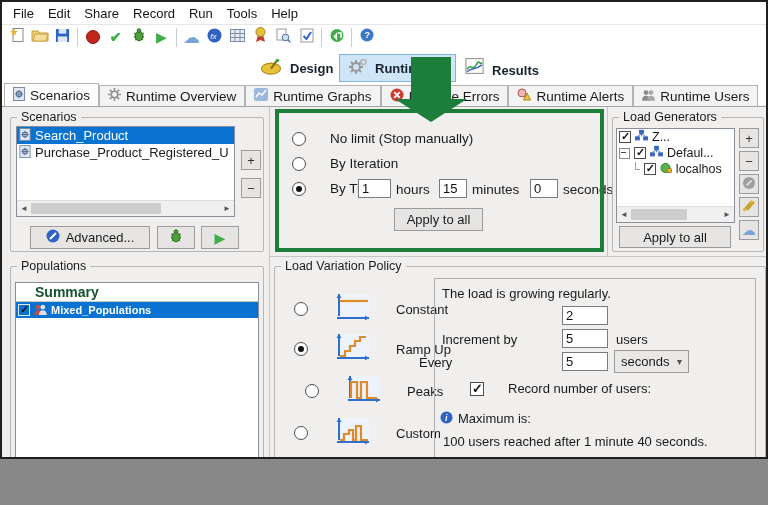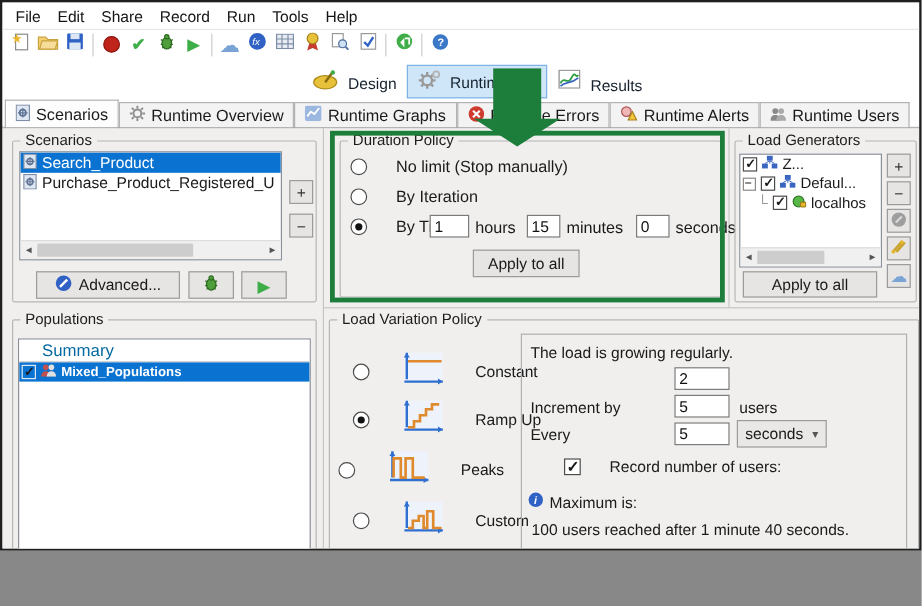--- a/index.html
+++ b/index.html
@@ -9,21 +9,21 @@
   .topstrip{position:absolute;left:0;top:0;width:764px;height:103px;background:#fff;}
   .menubar{position:absolute;left:0;top:0;width:764px;height:22px;border-bottom:1px solid #e6e6e6;display:flex;align-items:center;padding-left:4px;}
   .menu-item{padding:2px 7px;font-size:13px;color:#151515;}
   .toolbar{position:absolute;left:0;top:23px;width:764px;height:24px;display:flex;align-items:center;padding-left:3px;}
   .tbtn{width:23px;height:22px;display:inline-flex;align-items:center;justify-content:center;}
   .tsep{width:1px;height:19px;background:#ccc;margin:0 3px;}
   .glyph-green{color:#3fae49;font-weight:bold;font-size:14px;}
   .play-glyph{color:#3fae49;font-size:14px;line-height:1;}
   .cloud-glyph{color:#7aa3d6;font-size:17px;line-height:1;}
   .rec-dot{width:12px;height:12px;border-radius:50%;background:#c0251c;border:1px solid #8c120c;}
-  .maintab-label{font-size:13px;font-weight:normal;color:#16222e;}
+  .maintab-label{font-size:13px;font-weight:bold;color:#16222e;}
   .runtime-box{position:absolute;left:337px;top:52px;width:117px;height:28px;background:#cfe5f8;border:1px solid #7fb2e5;display:flex;align-items:center;gap:7px;padding-left:8px;box-sizing:border-box;}
   .subtabs{position:absolute;left:2px;top:84px;display:flex;align-items:flex-end;height:21px;}
   .subtab{display:flex;align-items:center;gap:5px;padding:2px 8px 3px 8px;font-size:13.5px;color:#1a1a1a;border:1px solid #b3b3b3;border-bottom:none;background:#f3f3f3;height:16px;}
   .subtab.sel{background:#fdfdfd;height:18px;font-weight:normal;}
   .tabline{position:absolute;left:0;top:104px;width:764px;height:1px;background:#a5a5a5;}
   .content{position:absolute;left:0;top:105px;width:764px;height:396px;background:#f0efee;}
   .vline1{position:absolute;left:267px;top:105px;width:1px;height:396px;background:#c6c6c6;}
   .vline2{position:absolute;left:605px;top:105px;width:1px;height:149px;background:#c6c6c6;}
   .hline1{position:absolute;left:268px;top:254px;width:496px;height:1px;background:#c6c6c6;}
   .groupbox{position:absolute;border:1px solid #b6b6b6;border-radius:2px;}
@@ -45,21 +45,21 @@
   .flabel{position:absolute;font-size:13px;color:#1a1a1a;white-space:nowrap;}
   .input{position:absolute;background:#fff;border:1px solid #7b7b7b;font-size:13px;padding:0 3px;font-family:"Liberation Sans",sans-serif;box-sizing:border-box;color:#111;}
   .dropdown{position:absolute;background:#e9e8e7;border:1px solid #9b9b9b;font-size:13px;display:flex;align-items:center;justify-content:space-between;padding:0 6px;box-sizing:border-box;color:#1a1a1a;}
   .radiorow{position:absolute;display:flex;align-items:center;gap:24px;}
   .green-rect{position:absolute;left:273px;top:107px;width:329px;height:143px;border:4px solid #1d7d3a;box-sizing:border-box;z-index:5;pointer-events:none;}
   .arrow-shaft{position:absolute;left:409px;top:55px;width:40px;height:43px;background:#1d7d3a;z-index:6;}
   .arrow-head{position:absolute;left:393px;top:97px;width:0;height:0;border-left:36px solid transparent;border-right:36px solid transparent;border-top:23px solid #1d7d3a;z-index:6;}
   .expander{width:9px;height:9px;border:1px solid #8a8a8a;background:#fff;position:relative;flex:none;}
   .expander::after{content:"";position:absolute;left:1px;top:3px;width:5px;height:1px;background:#444;}
   .treedot{color:#9a9a9a;}
-  .summary-hdr{font-size:14px;color:#0369a1;padding:1px 19px;border-bottom:1px solid #c9c9c9;background:#fff;}
+  .summary-hdr{font-size:14px;color:#14532d;padding:1px 19px;border-bottom:1px solid #c9c9c9;background:#fff;font-weight:bold;}
   .poprow{display:flex;align-items:center;gap:4px;height:16px;padding-left:2px;background:#0a72d0;color:#fff;font-size:11px;font-weight:bold;}
 </style>
 </head>
 <body>
 
 <div class="win">
 
   <div class="topstrip"></div>
 
   <div class="menubar">
@@ -284,23 +284,20 @@
     <span><svg width="14" height="14" viewBox="0 0 14 14">
           <ellipse cx="7" cy="8" rx="4" ry="4.8" fill="#4f9e3c" stroke="#2f6b22"></ellipse>
           <circle cx="7" cy="2.6" r="1.8" fill="#4f9e3c" stroke="#2f6b22"></circle>
           <path d="M2 5l2 1M2 9h2M3 12l2-1M12 5l-2 1M12 9h-2M11 12l-2-1" stroke="#2f6b22"></path>
         </svg></span>
   </div>
   <div class="btn" style="left:199px;top:224px;width:38px;height:23px;">
     <span class="play-glyph">▶</span>
   </div>
 
-  <div class="groupbox" style="left:281px;top:115px;width:316px;height:129px;">
-    <span class="legend">Duration Policy</span>
-  </div>
   <div class="radiorow" style="left:290px;top:129px;">
     <span class="radio"></span>
     <span class="flabel" style="position:static;font-size:13.5px;">No limit (Stop manually)</span>
   </div>
   <div class="radiorow" style="left:290px;top:154px;">
     <span class="radio"></span>
     <span class="flabel" style="position:static;font-size:13.5px;">By Iteration</span>
   </div>
   <div class="radiorow" style="left:290px;top:179px;">
     <span class="radio on"></span>
@@ -425,21 +422,21 @@
     <span class="radio on"></span>
     <span><svg width="40" height="30" viewBox="0 0 40 30">
           <rect x="5" y="2" width="32" height="24" fill="#eef3fb"></rect>
           <path d="M7 2v22M5 26h32" stroke="#2e6fd0" stroke-width="2"></path>
           <path d="M7 2l-2.5 4h5zM37 26l-4-2.5v5z" fill="#2e6fd0"></path>
           <path d="M8 24h5v-5h5v-5h5v-5h5v-4h6" stroke="#e08a2e" stroke-width="2.2" fill="none"></path>
         </svg></span>
     <span class="flabel" style="position:static;">Ramp Up</span>
   </div>
 
-  <div class="radiorow" style="left:280px;top:372px;align-items:center;">
+  <div class="radiorow" style="left:303px;top:372px;align-items:center;">
     <span class="radio"></span>
     <span><svg width="40" height="30" viewBox="0 0 40 30">
           <rect x="5" y="2" width="32" height="24" fill="#eef3fb"></rect>
           <path d="M7 2v22M5 26h32" stroke="#2e6fd0" stroke-width="2"></path>
           <path d="M7 2l-2.5 4h5zM37 26l-4-2.5v5z" fill="#2e6fd0"></path>
           <path d="M8 24v-16h6v16h4v-16h6v16h10" stroke="#e08a2e" stroke-width="2.2" fill="none"></path>
         </svg></span>
     <span class="flabel" style="position:static;">Peaks</span>
   </div>
 
@@ -453,21 +450,21 @@
         </svg></span>
     <span class="flabel" style="position:static;">Custom</span>
   </div>
 
   <div class="abs" style="left:432px;top:276px;width:322px;height:182px;border:1px solid #b0b0b0;box-sizing:border-box;"></div>
   <span class="flabel" style="left:440px;top:284px;">The load is growing regularly.</span>
   <input class="input" style="left: 560px; top: 304px; width: 46px; height: 19px;" value="2">
   <span class="flabel" style="left:440px;top:330px;">Increment by</span>
   <input class="input" style="left: 560px; top: 327px; width: 46px; height: 19px;" value="5">
   <span class="flabel" style="left:614px;top:330px;">users</span>
-  <span class="flabel" style="left:440px;top:353px;text-align:right;">Every</span>
+  <span class="flabel" style="left:417px;top:353px;text-align:right;">Every</span>
   <input class="input" style="left: 560px; top: 350px; width: 46px; height: 19px;" value="5">
   <div class="dropdown" style="left:612px;top:348px;width:75px;height:23px;">
     <span>seconds</span>
     <span style="font-size:10px;color:#555;">▾</span>
   </div>
   <div class="radiorow" style="left:468px;top:379px;">
     <span class="cb on"></span>
     <span class="flabel" style="position:static;">Record number of users:</span>
   </div>
   <span class="abs" style="left:438px;top:408px;"><svg width="13" height="13" viewBox="0 0 13 13">

